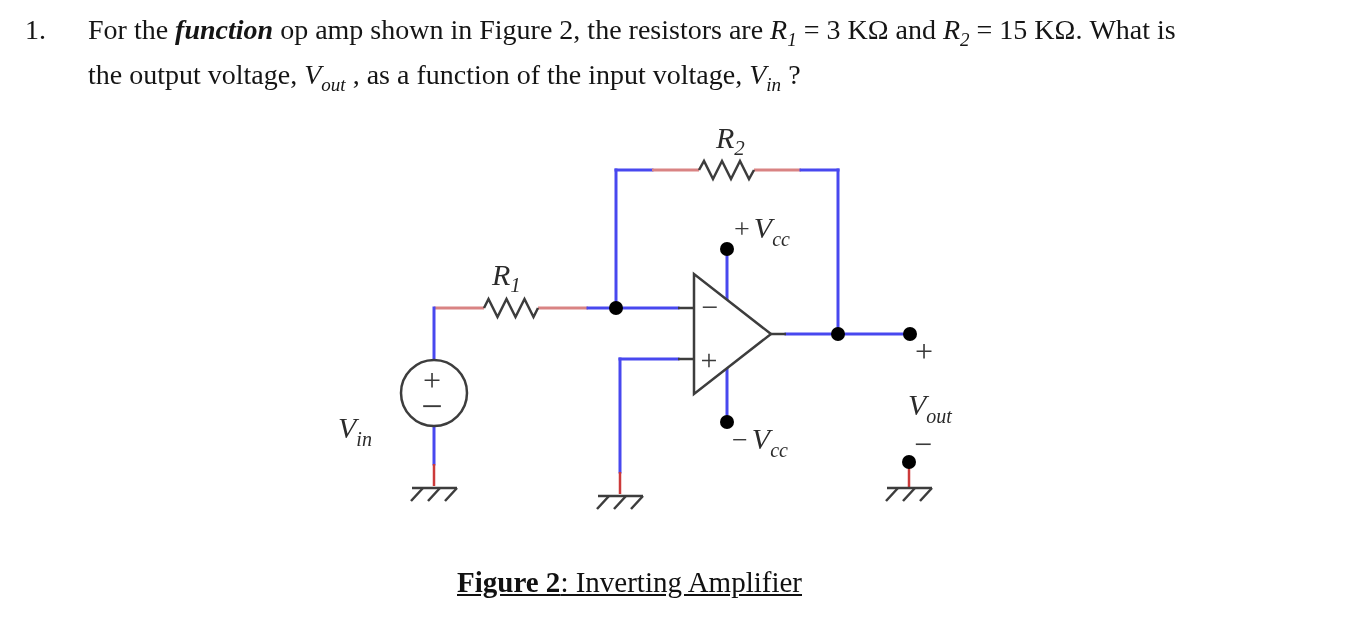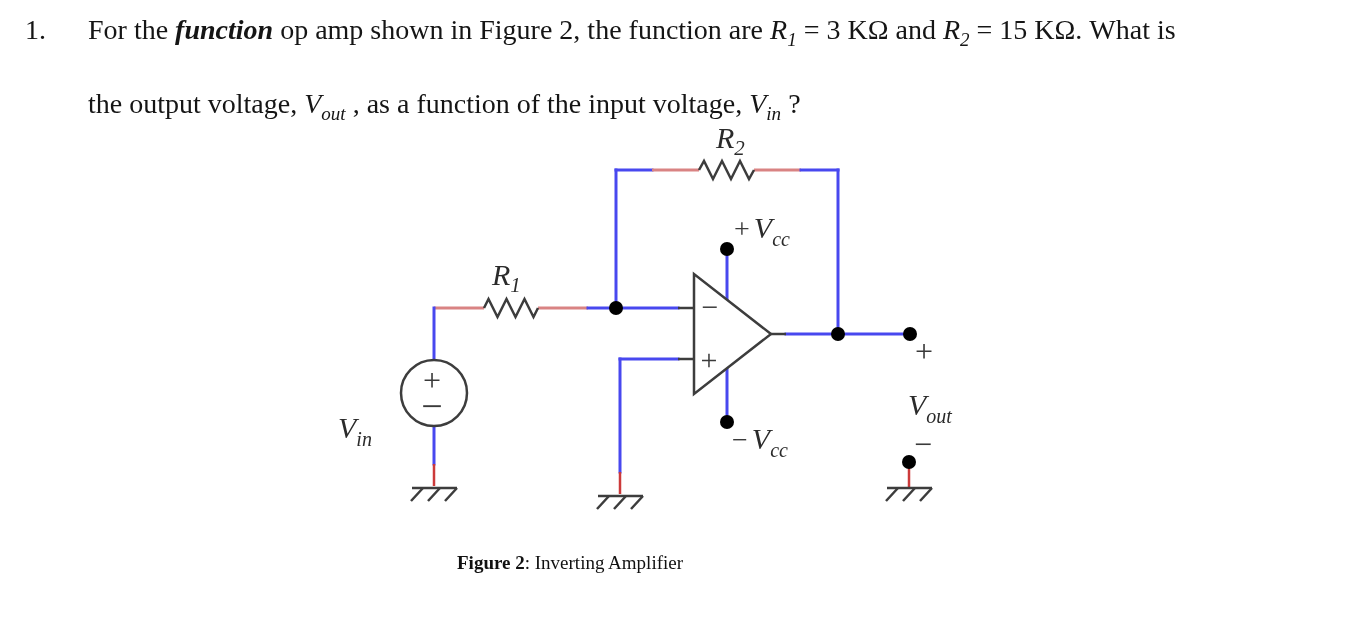--- a/index.html
+++ b/index.html
@@ -7,43 +7,43 @@
     width:1354px;height:624px;background:#ffffff;position:relative;
     font-family:"Liberation Serif",serif;overflow:hidden;
     --wire-blue:#4848ef;--wire-red:#d98383;--ground-red:#cc3a3a;
     --component:#3d3d3d;--dot:#000000;
   }
   .pline{position:absolute;font-size:28px;color:#151515;white-space:nowrap;line-height:1.2;}
   .pnum{display:inline-block;width:63px;}
   .bi{font-weight:bold;font-style:italic;}
   .mvar{font-style:italic;}
   sub.msub{font-size:0.68em;font-style:italic;line-height:0;}
-  .caption{position:absolute;left:457px;top:552px;font-size:19px;color:#111;white-space:nowrap;}
+  .caption{position:absolute;left:457px;top:566px;font-size:29px;color:#111;white-space:nowrap;text-decoration:underline;}
   .caption .cap-bold{font-weight:bold;}
   svg.circuit{position:absolute;left:0;top:0;}
   .wire-b{stroke:var(--wire-blue);stroke-width:3;fill:none;stroke-linecap:square;}
   .wire-r{stroke:var(--wire-red);stroke-width:3;fill:none;stroke-linecap:butt;}
   .wire-g{stroke:var(--ground-red);stroke-width:2.5;fill:none;}
   .comp{stroke:var(--component);stroke-width:2.5;fill:none;stroke-linejoin:miter;}
   .comp-f{stroke:var(--component);stroke-width:2.5;fill:#ffffff;}
   .dot{fill:var(--dot);stroke:none;}
   .clabel{fill:#2b2b2b;font-family:"Liberation Serif",serif;font-size:30px;}
   .it{font-style:italic;}
   .sub{font-size:20px;}
   .sub2{font-size:21px;}
   .sign{fill:#3a3a3a;font-family:"Liberation Serif",serif;font-style:normal;}
 </style>
 </head>
 <body style="--wire-blue: #4848ef; --wire-red: #d98383; --ground-red: #cc3a3a; --component: #3d3d3d; --dot: #000000;">
 
 <div class="pline" style="left:25px;top:13px;">
-  <span class="pnum">1.</span><span>For the </span><span class="bi">function</span><span> op amp shown in Figure 2, the function are </span><span class="mvar">R</span><sub class="msub">1</sub><span> = 3 KΩ and </span><span class="mvar">R</span><sub class="msub">2</sub><span> = 15 KΩ. What is</span>
+  <span class="pnum">1.</span><span>For the </span><span class="bi">function</span><span> op amp shown in Figure 2, the resistors are </span><span class="mvar">R</span><sub class="msub">1</sub><span> = 3 KΩ and </span><span class="mvar">R</span><sub class="msub">2</sub><span> = 15 KΩ. What is</span>
 </div>
 
-<div class="pline" style="left:88px;top:58px;margin-top:29px;">
+<div class="pline" style="left:88px;top:58px;">
   <span>the output voltage, </span><span class="mvar">V</span><sub class="msub">out</sub><span> , as a function of the input voltage, </span><span class="mvar">V</span><sub class="msub">in</sub><span> ?</span>
 </div>
 
 <svg class="circuit" width="1354" height="624" viewBox="0 0 1354 624">
 
   <g>
     <path class="wire-b" d="M616,170 V308"></path>
     <path class="wire-b" d="M616,170 H652"></path>
     <path class="wire-r" d="M652,170 H699"></path>
     <path class="wire-r" d="M754,170 H801"></path>

